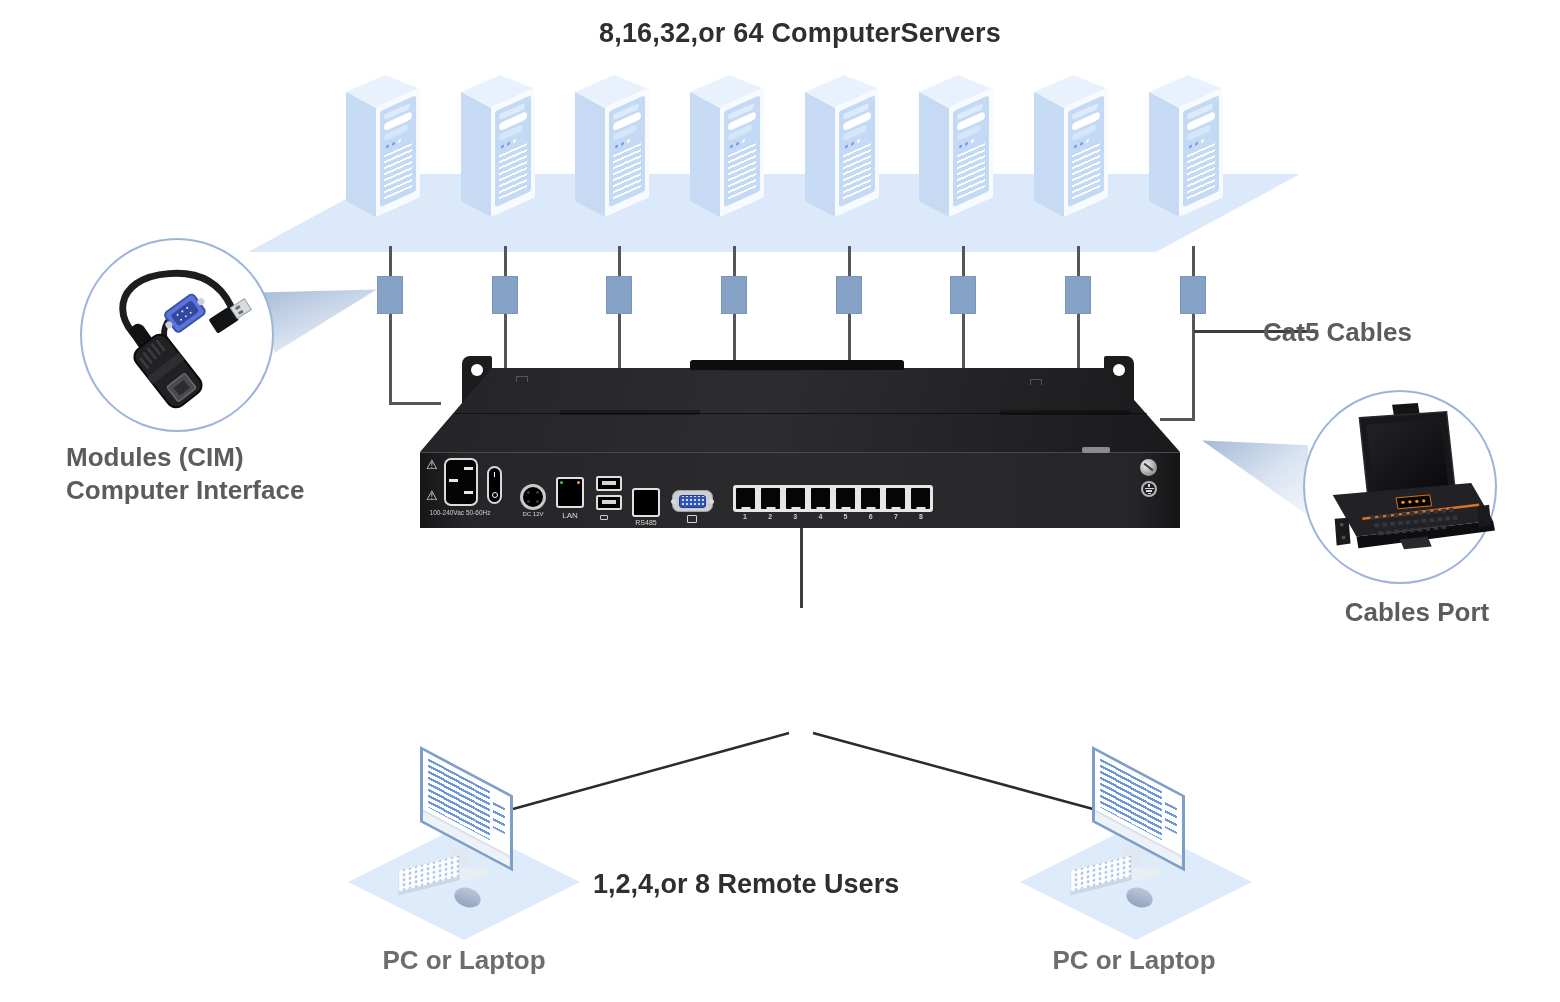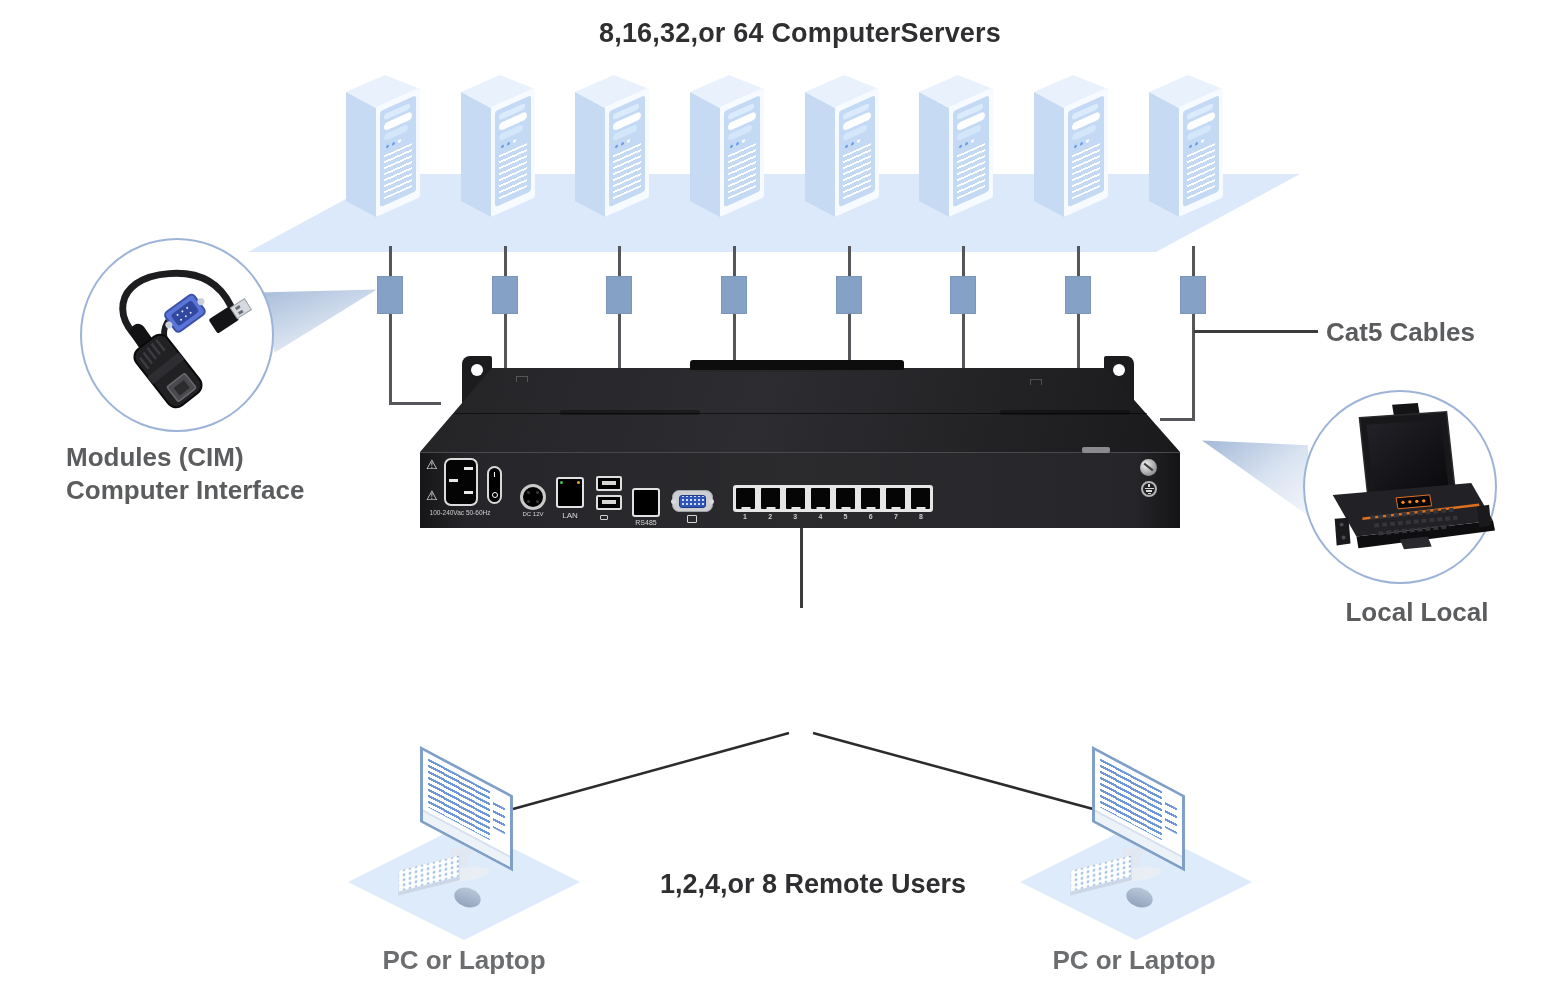--- a/index.html
+++ b/index.html
@@ -4,24 +4,24 @@
 <style>
   * { margin:0; padding:0; box-sizing:border-box; }
   body { background:#fff; font-family:"Liberation Sans", sans-serif; }
   #stage { position:relative; width:1560px; height:1002px; background:#fff; overflow:hidden; }
   .abs { position:absolute; }
 
   
   .title { left:520px; top:18px; width:560px; text-align:center; font-size:27px; font-weight:700; color:#2f2f31; letter-spacing:.2px; }
   .lbl { font-size:26px; font-weight:600; color:#5b5c5e; }
   .lbl-cim { left:66px; top:441px; width:300px; line-height:33px; }
-  .lbl-cat5 { left:1326px; top:317px; }
+  .lbl-cat5 { left:1263px; top:317px; }
   .lbl-local { left:1322px; top:597px; width:190px; text-align:center; }
   .lbl-pc { width:240px; text-align:center; color:#6c6d6f; }
-  .lbl-remote { left:593px; top:869px; width:440px; text-align:center; font-size:27px; font-weight:700; color:#2f2f31; }
+  .lbl-remote { left:593px; top:869px; width:440px; font-size:27px; font-weight:700; color:#2f2f31; }
 
   
   .floor { left:248px; top:174px; width:1052px; height:78px; background:#dce9fa;
            clip-path:polygon(144px 0, 1052px 0, 908px 78px, 0 78px); }
 
   
   .server { width:74px; height:156px; }
   .srv-top { position:absolute; left:0; top:0; width:74px; height:36px; background:#e8f1fc;
              clip-path:polygon(0 18px, 39px 1px, 74px 15px, 31px 34px); }
   .srv-side { position:absolute; left:0; top:18px; width:30px; height:109px; background:#c7daf3;
@@ -469,18 +469,18 @@
       <div class="mon-code2"></div>
       <div class="mon-chin"></div>
     </div>
   </div>
 
   <div class="abs lbl lbl-cim">
     <div>Modules (CIM)</div>
     <div>Computer Interface</div>
   </div>
   <div class="abs lbl lbl-cat5">Cat5 Cables</div>
-  <div class="abs lbl lbl-local">Local Local</div>
+  <div class="abs lbl lbl-local">Cables Port</div>
   <div class="abs lbl lbl-pc" style="left:344px;top:945px">PC or Laptop</div>
   <div class="abs lbl lbl-pc" style="left:1014px;top:945px">PC or Laptop</div>
   <div class="abs lbl-remote">1,2,4,or 8 Remote Users</div>
 
 </div>
 
 </body></html>

